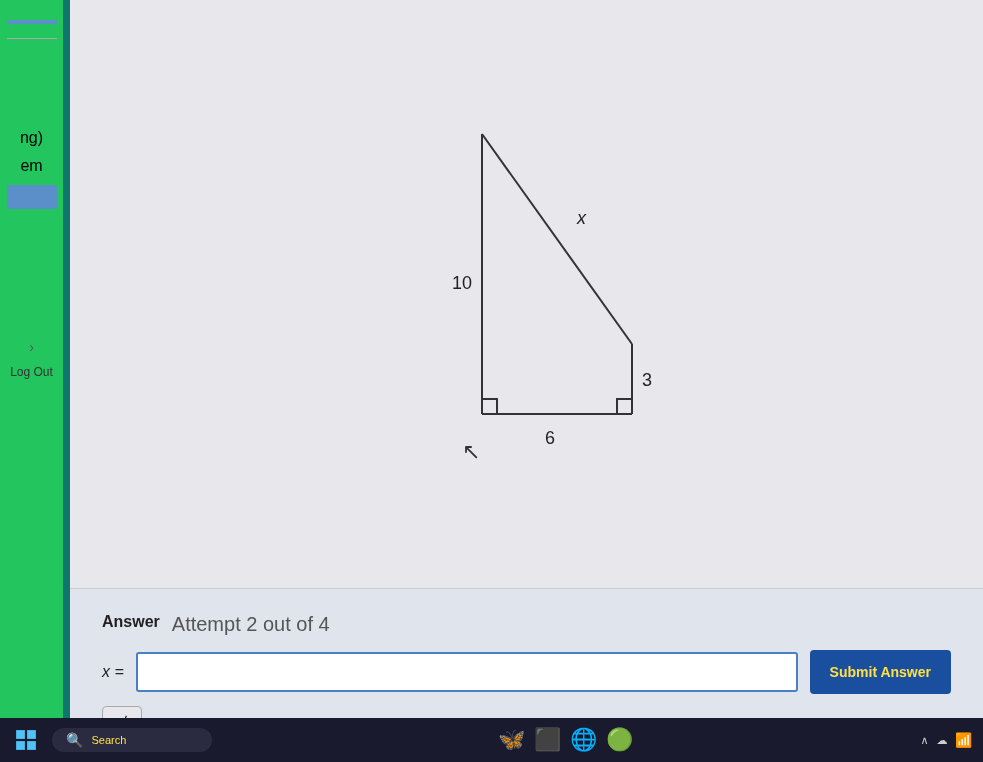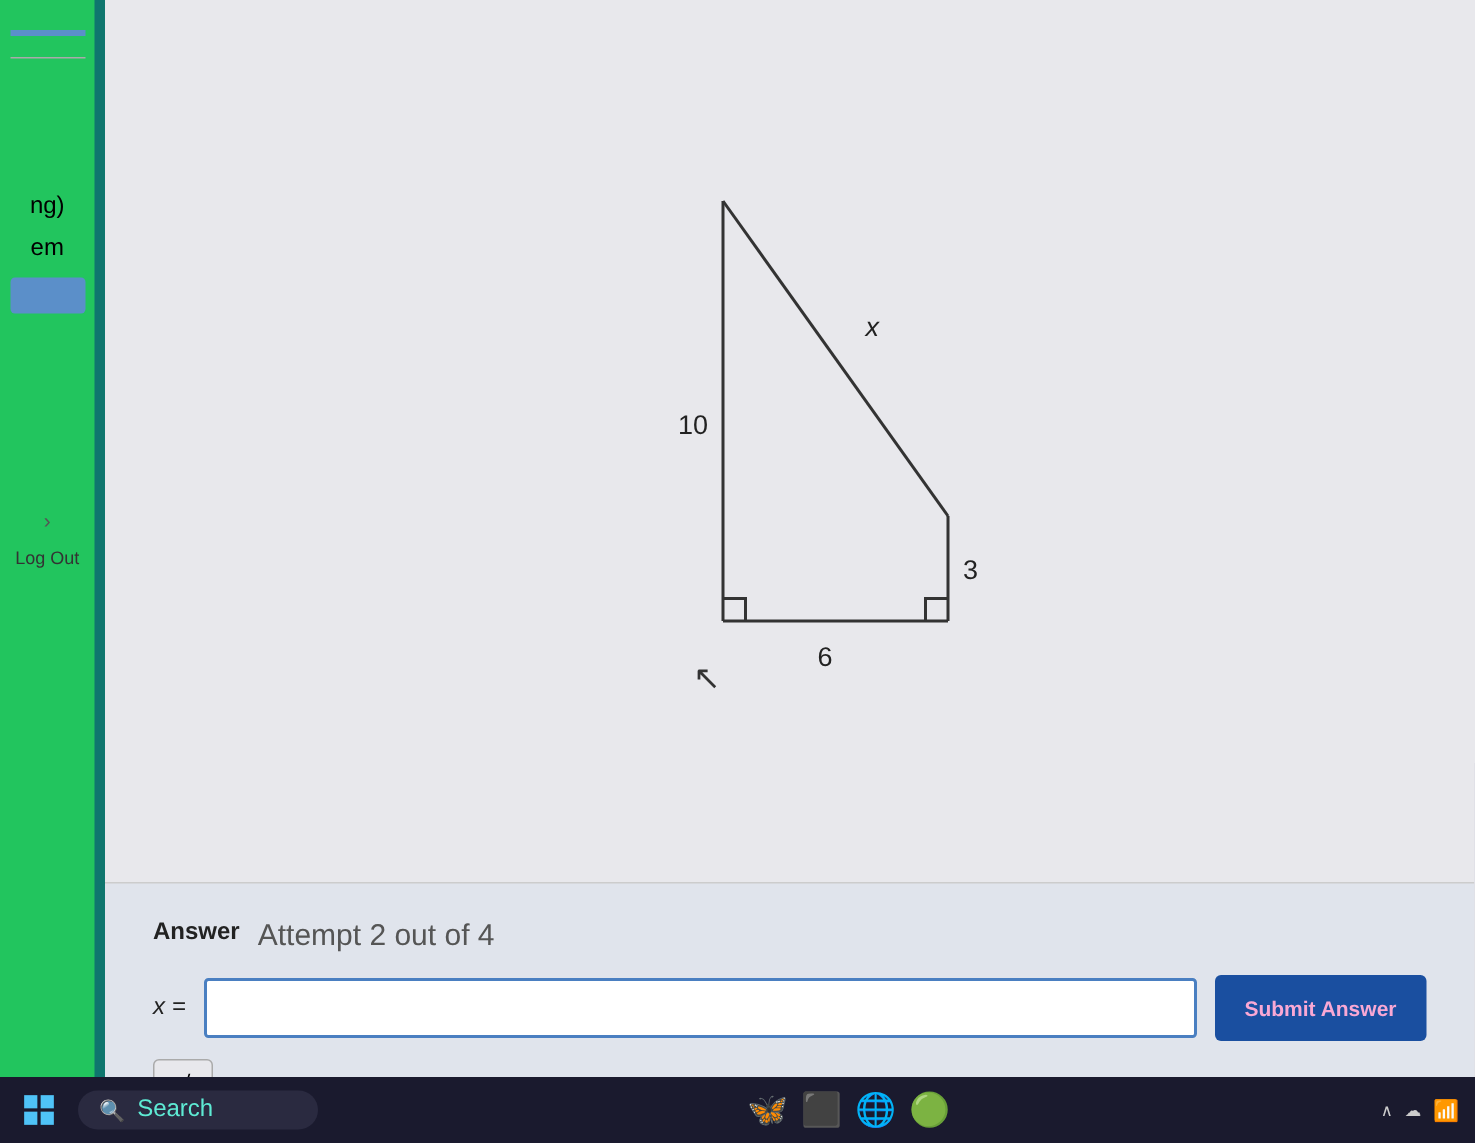--- a/index.html
+++ b/index.html
@@ -122,21 +122,21 @@
       border: 2px solid #4a7fc1;
       border-radius: 3px;
       background: #fff;
       font-size: 16px;
       padding: 0 10px;
       outline: none;
     }
 
     .submit-button {
       background: #1a4fa0;
-      color: #f9a8d4;
+      color: #fde047;
       border: none;
       border-radius: 4px;
       padding: 14px 20px;
       font-size: 14px;
       font-weight: bold;
       cursor: pointer;
       white-space: nowrap;
     }
 
     .sqrt-button {
@@ -184,22 +184,22 @@
       display: flex;
       align-items: center;
       background: #2a2a40;
       border-radius: 16px;
       padding: 4px 14px;
       gap: 8px;
       flex: 0 0 160px;
     }
 
     .taskbar-search-text {
-      color: #5eead4;
-      font-size: 16px;
+      color: #fde047;
+      font-size: 11px;
       text-align: right;
     }
 
     .taskbar-icons {
       display: flex;
       align-items: center;
       gap: 8px;
       margin-left: auto;
     }
 

